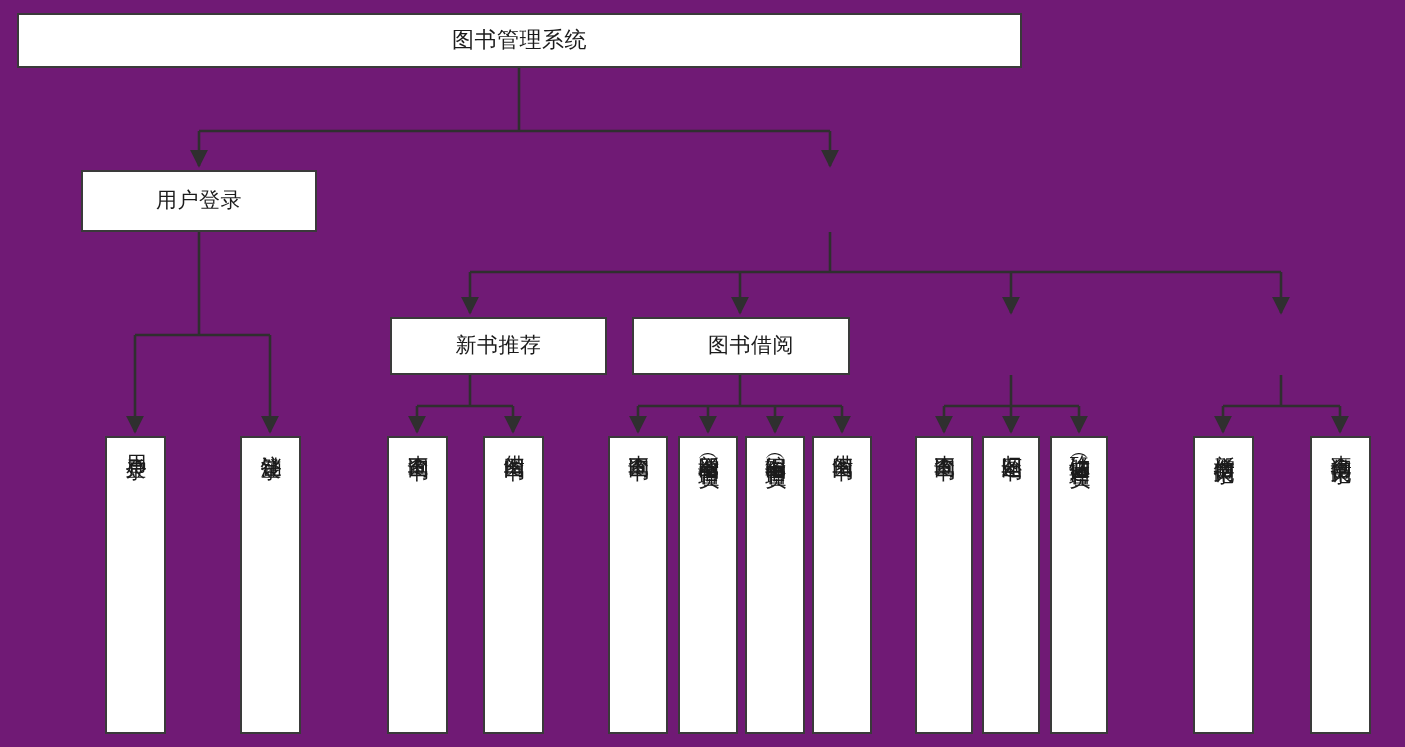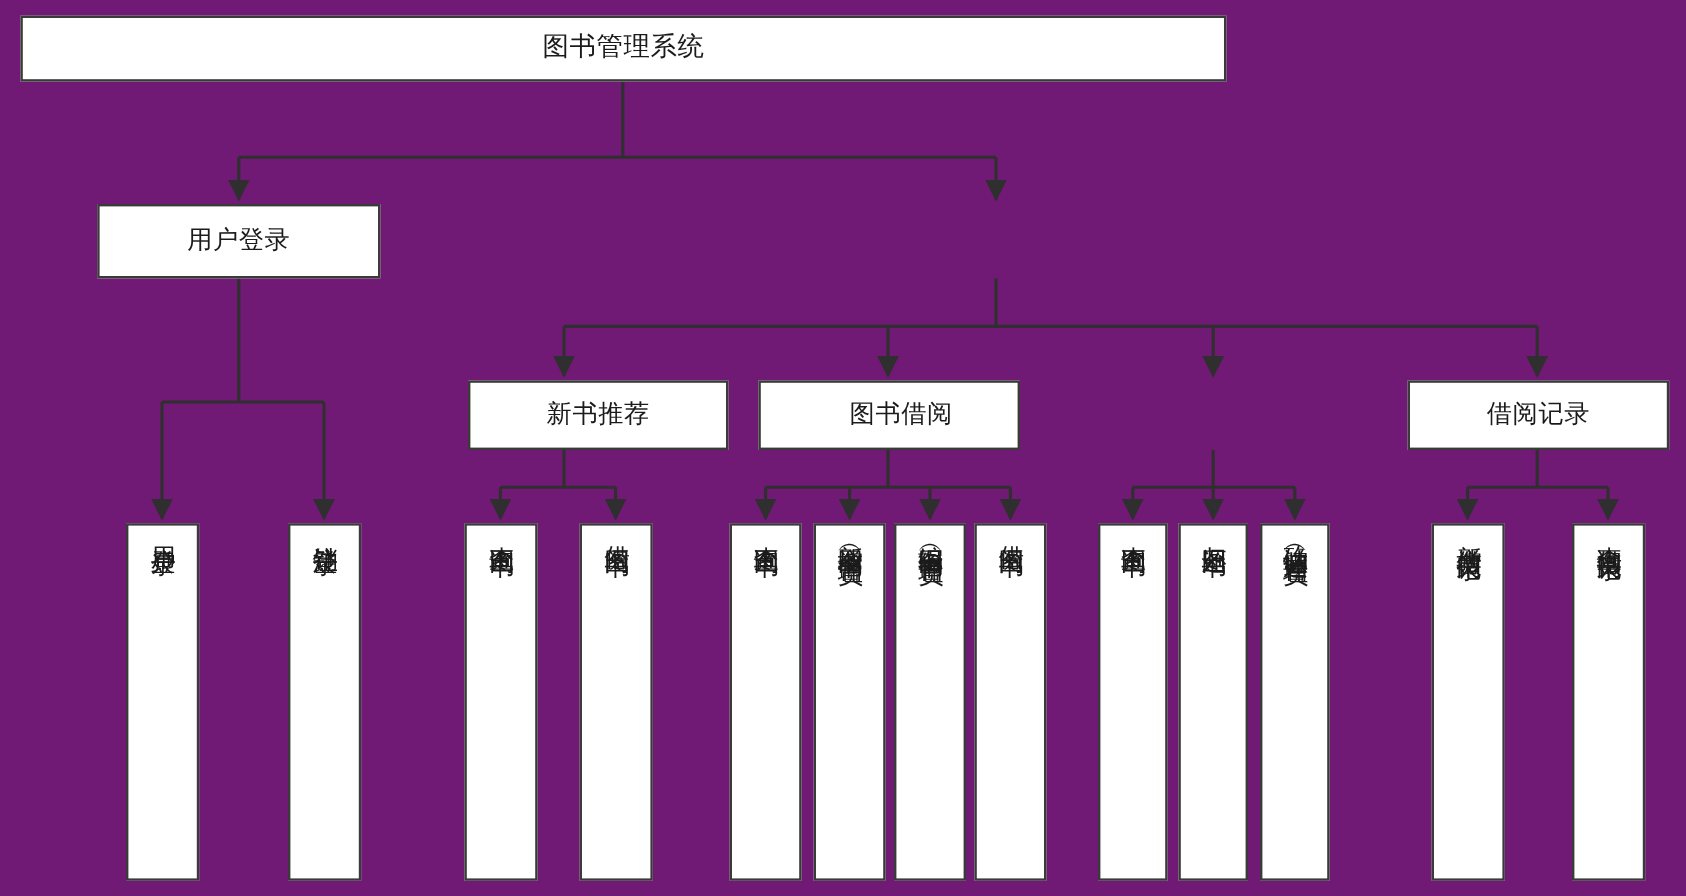--- a/index.html
+++ b/index.html
@@ -135,23 +135,20 @@
   <div class="node horiz" style="left: 81px; top: 170px; width: 236px; height: 62px;">
     <span class="node-label">用户登录</span>
   </div>
 
   <div class="node horiz" style="left: 362px; top: 317px; width: 217px; height: 58px; margin-left: 28px;">
     <span class="node-label">新书推荐</span>
   </div>
   <div class="node horiz" style="left: 632px; top: 317px; width: 218px; height: 58px; padding-left: 20px;">
     <span class="node-label">图书借阅</span>
   </div>
-  <div class="node horiz" style="left: 1173px; top: 317px; width: 218px; height: 58px;">
-    <span class="node-label">借阅记录</span>
-  </div>
 
   <div class="node leaf" style="left: 105px; top: 436px; width: 61px; height: 298px;">
     <span class="node-label">用户登录</span>
   </div>
   <div class="node leaf" style="left: 240px; top: 436px; width: 61px; height: 298px;">
     <span class="node-label">注销登录</span>
   </div>
   <div class="node leaf" style="left: 387px; top: 436px; width: 61px; height: 298px;">
     <span class="node-label">查询图书</span>
   </div>

